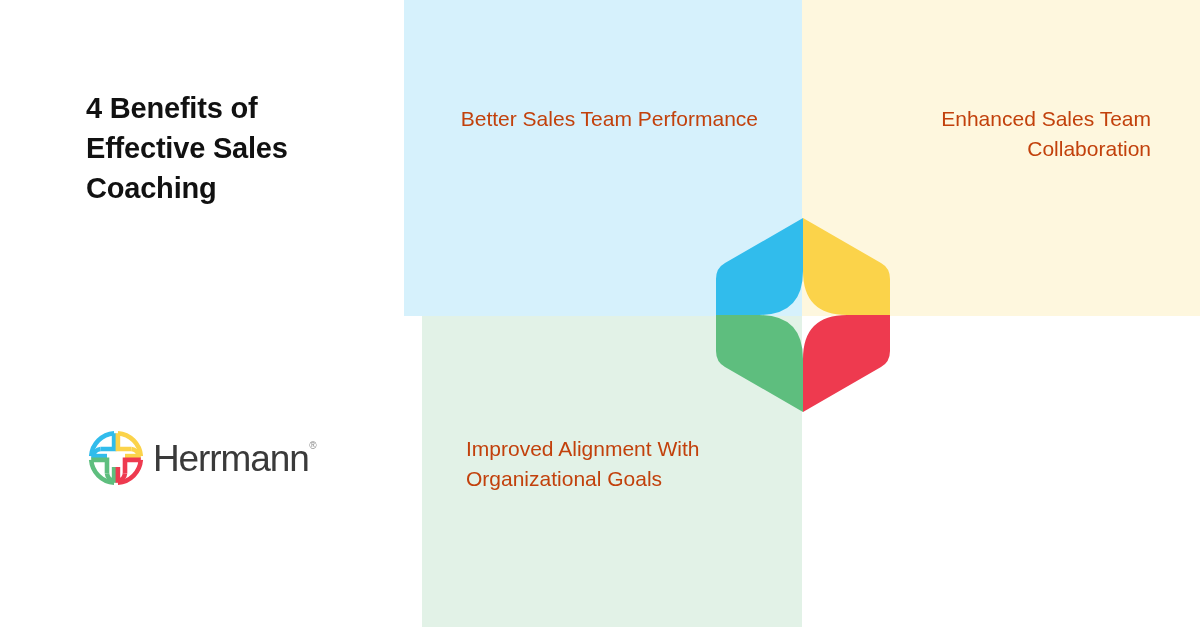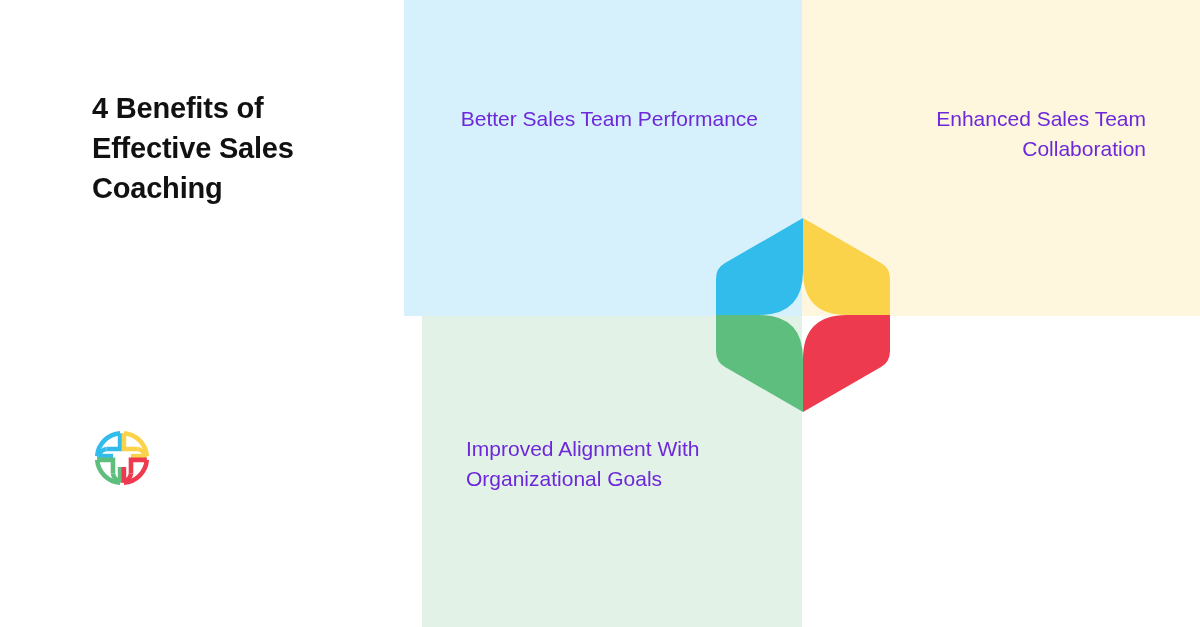--- a/index.html
+++ b/index.html
@@ -22,21 +22,20 @@
   }
 
   
   .left-pane {
     position: absolute;
     left: 0;
     top: 0;
     width: 404px;
     height: 627px;
     background: #ffffff;
-    margin-left: 6px;
   }
 
   .headline {
     position: absolute;
     left: 86px;
     top: 88px;
     width: 260px;
     font-size: 29px;
     line-height: 1.38;
     font-weight: bold;
@@ -93,36 +92,36 @@
 
   .quad {
     position: relative;
     box-sizing: border-box;
     padding: 0 44px;
     display: flex;
   }
   .quad-label {
     font-size: 21px;
     line-height: 1.42;
-    color: #6d28d9;
+    color: #c2410c;
     font-weight: 400;
     max-width: 300px;
   }
 
   .quad-tl {
     background: #d6f1fc;
     justify-content: flex-end;
     align-items: flex-start;
     padding-top: 104px;
   }
   .quad-tl .quad-label { text-align: right; }
 
   .quad-tr {
     background: #fef7de;
-    justify-content: flex-start;
+    justify-content: center;
     align-items: flex-start;
     padding-top: 104px;
   }
   .quad-tr .quad-label { text-align: right; }
 
   .quad-bl {
     background: #e2f2e7;
     justify-content: flex-start;
     align-items: flex-start;
     padding-top: 118px;
@@ -177,20 +176,23 @@
             <path d="M 3.2 29.9 L 19.0 29.9 L 19.0 43.5" stroke="#5ebe7e" stroke-width="4.6" stroke-linejoin="miter"></path>
             <path d="M 19.0 43.5 A 8.2 8.2 0 0 0 26.1 50.8" stroke="#5ebe7e" stroke-width="4.6"></path>
             <path d="M 26.1 52.8 L 26.1 37.0" stroke="#5ebe7e" stroke-width="4.6" stroke-linejoin="miter"></path>
 
             <path d="M 52.8 29.9 A 24.8 24.8 0 0 1 29.9 52.8" stroke="#ee3a4f" stroke-width="4.6"></path>
             <path d="M 52.8 29.9 L 37.0 29.9 L 37.0 43.5" stroke="#ee3a4f" stroke-width="4.6" stroke-linejoin="miter"></path>
             <path d="M 37.0 43.5 A 8.2 8.2 0 0 1 29.9 50.8" stroke="#ee3a4f" stroke-width="4.6"></path>
             <path d="M 29.9 52.8 L 29.9 37.0" stroke="#ee3a4f" stroke-width="4.6" stroke-linejoin="miter"></path>
           </g>
         </svg>
+      </span>
+      <span class="logo-wordmark">
+        <span>Herrmann</span><span class="logo-tm">®</span>
       </span>
     </div>
   </div>
 
   <div class="quad-grid">
 
     <div class="quad quad-tl">
       <div class="quad-label">Better Sales Team Performance</div>
     </div>
 

